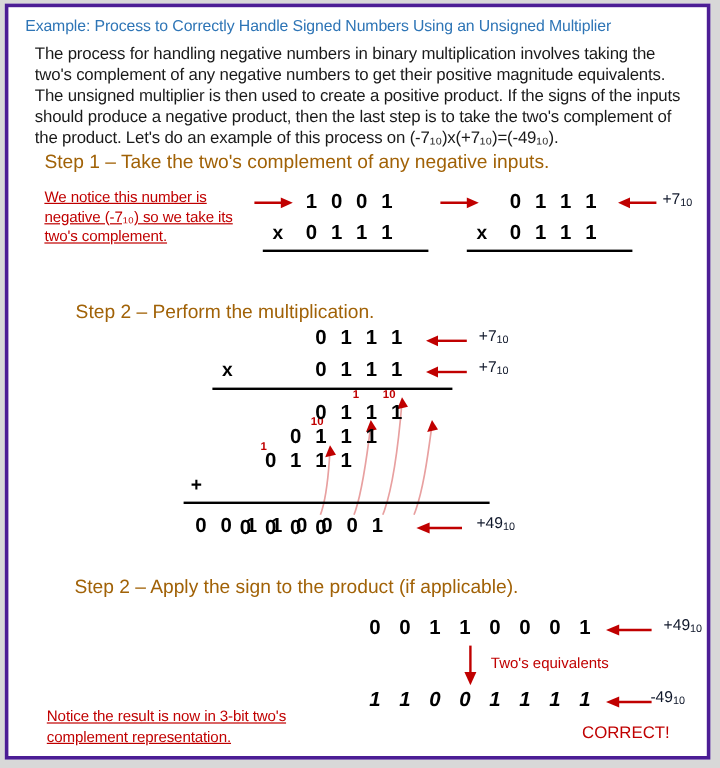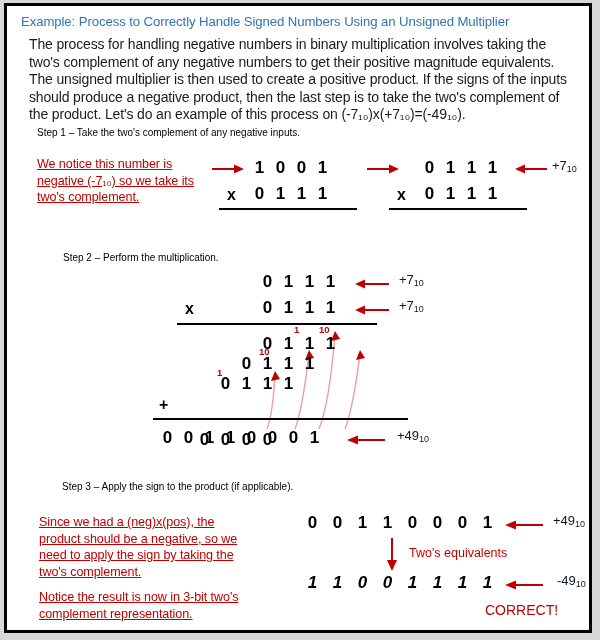--- a/index.html
+++ b/index.html
@@ -13,21 +13,21 @@
     overflow: hidden;
     font-family: "Liberation Sans", sans-serif;
   }
   .slide {
     position: absolute;
     left: 4px;
     top: 3px;
     width: 588px;
     height: 630px;
     background: #ffffff;
-    border: 3px solid #000000;
+    border: 3px solid #4c1d95;
     box-sizing: border-box;
     overflow: hidden;
   }
 
   .title {
     position: absolute;
     left: 14px;
     top: 8px;
     font-size: 13.2px;
     color: #2e75b6;
@@ -41,22 +41,22 @@
     top: 30px;
     width: 548px;
     font-size: 14px;
     color: #1a1a1a;
     line-height: 17.6px;
     letter-spacing: -0.15px;
   }
 
   .step-head {
     position: absolute;
-    font-size: 10px;
-    color: #000000;
+    font-size: 16px;
+    color: #a16207;
     white-space: nowrap;
   }
   #step1-head { left: 30px; top: 121px; }
   #step2-head { left: 56px; top: 246px; }
   #step3-head { left: 55px; top: 475px; }
 
   .red-note {
     position: absolute;
     color: #c00000;
     font-size: 12.6px;
@@ -254,23 +254,22 @@
     <span>0</span><span>0</span><span>1</span><span>1</span><span>0</span><span>0</span><span>0</span><span>1</span>
   </div>
   <svg class="arrow-svg" style="left:340px; top:428px;" width="38" height="12">
     <line x1="10" y1="6" x2="38" y2="6" stroke="#c00000" stroke-width="2"></line>
     <polygon points="0,6 11,1.5 11,10.5" fill="#c00000"></polygon>
   </svg>
   <div class="ann" style="left:390px; top:422px;">
     <span>+49</span><span class="sub10">10</span>
   </div>
 
-  <div class="step-head" id="step3-head">Step 3 – Apply the sign to the product (if applicable).</div>
-
-  <div class="red-note" id="note3a">Since we had a (neg)x(pos), the product should be a negative, so we need to apply the sign by taking the two's complement.</div>
+  <div class="step-head" id="step3-head">Step 2 – Apply the sign to the product (if applicable).</div>
+
   <div class="red-note" id="note3b">Notice the result is now in 3-bit two's complement representation.</div>
 
   <div class="digits wide" style="left:293px; top:507px;">
     <span>0</span><span>0</span><span>1</span><span>1</span><span>0</span><span>0</span><span>0</span><span>1</span>
   </div>
   <svg class="arrow-svg" style="left:498px; top:513px;" width="38" height="12">
     <line x1="10" y1="6" x2="38" y2="6" stroke="#c00000" stroke-width="2"></line>
     <polygon points="0,6 11,1.5 11,10.5" fill="#c00000"></polygon>
   </svg>
   <div class="ann" style="left:546px; top:507px;">
@@ -283,19 +282,19 @@
   </svg>
   <div id="twoscomp-label">Two's equivalents</div>
 
   <div class="digits wide" style="left:293px; top:567px;font-style:italic;">
     <span>1</span><span>1</span><span>0</span><span>0</span><span>1</span><span>1</span><span>1</span><span>1</span>
   </div>
   <svg class="arrow-svg" style="left:498px; top:573px;" width="38" height="12">
     <line x1="10" y1="6" x2="38" y2="6" stroke="#c00000" stroke-width="2"></line>
     <polygon points="0,6 11,1.5 11,10.5" fill="#c00000"></polygon>
   </svg>
-  <div class="ann" style="left:550px; top:567px;">
+  <div class="ann" style="left:535px; top:567px;">
     <span>-49</span><span class="sub10">10</span>
   </div>
 
   <div id="correct">CORRECT!</div>
 
 </div>
 
 </body></html>

